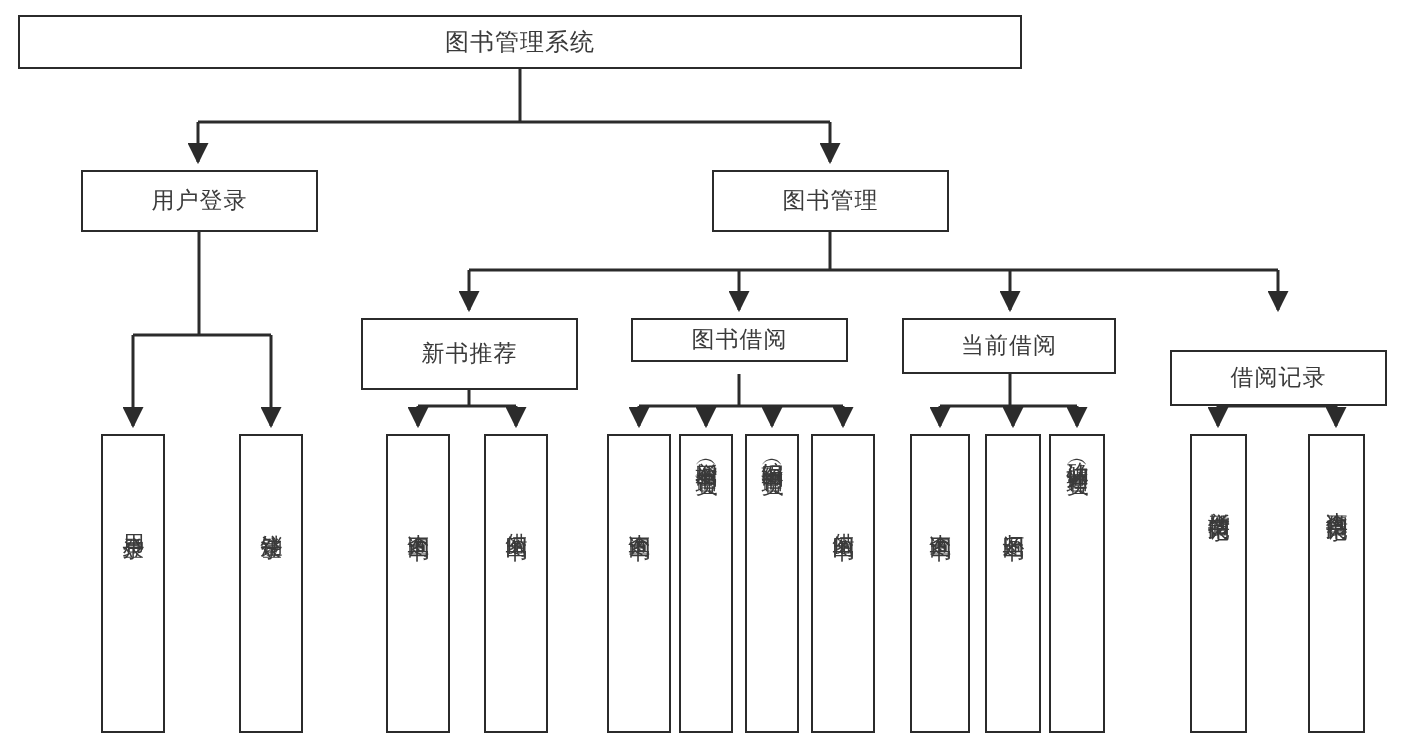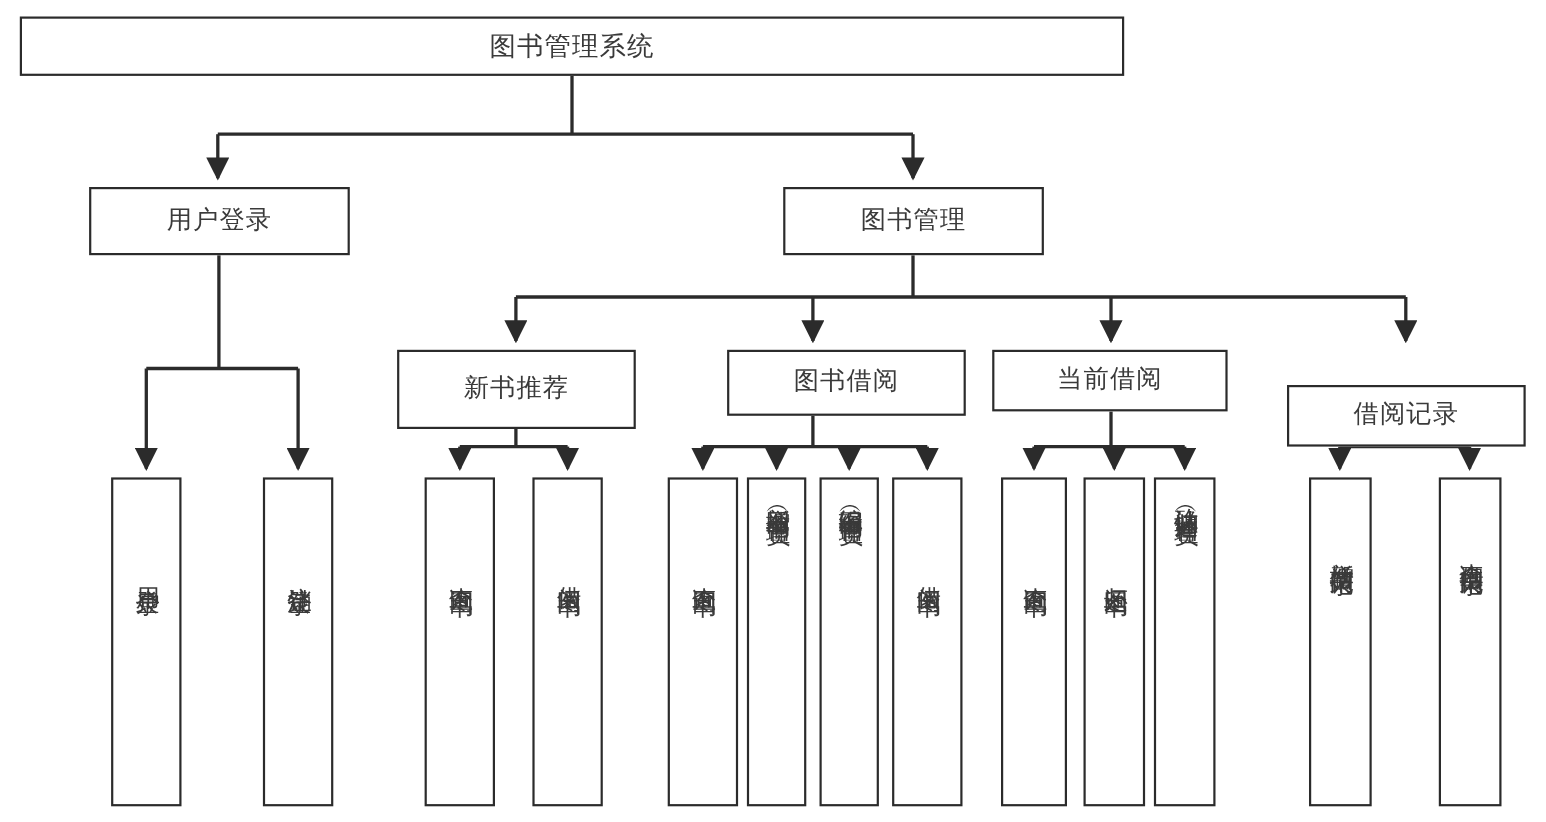--- a/index.html
+++ b/index.html
@@ -142,21 +142,21 @@
       </div>
       <div class="node horizontal" style="left: 81px; top: 170px; width: 237px; height: 62px;">
         <span class="label">用户登录</span>
       </div>
       <div class="node horizontal" style="left: 712px; top: 170px; width: 237px; height: 62px;">
         <span class="label">图书管理</span>
       </div>
       <div class="node horizontal" style="left: 361px; top: 318px; width: 217px; height: 72px;">
         <span class="label">新书推荐</span>
       </div>
-      <div class="node horizontal" style="left: 661px; top: 318px; width: 217px; height: 60px; justify-content: center;">
+      <div class="node horizontal" style="left: 631px; top: 318px; width: 217px; height: 44px; justify-content: center;">
         <span class="label">图书借阅</span>
       </div>
       <div class="node horizontal" style="left: 902px; top: 318px; width: 214px; height: 56px;">
         <span class="label">当前借阅</span>
       </div>
       <div class="node horizontal" style="left: 1170px; top: 318px; width: 217px; height: 56px; margin-top: 32px;">
         <span class="label">借阅记录</span>
       </div>
       <div class="node vertical mid" style="left: 101px; top: 434px; width: 64px; height: 299px;">
         <span class="label">用户登录</span>

